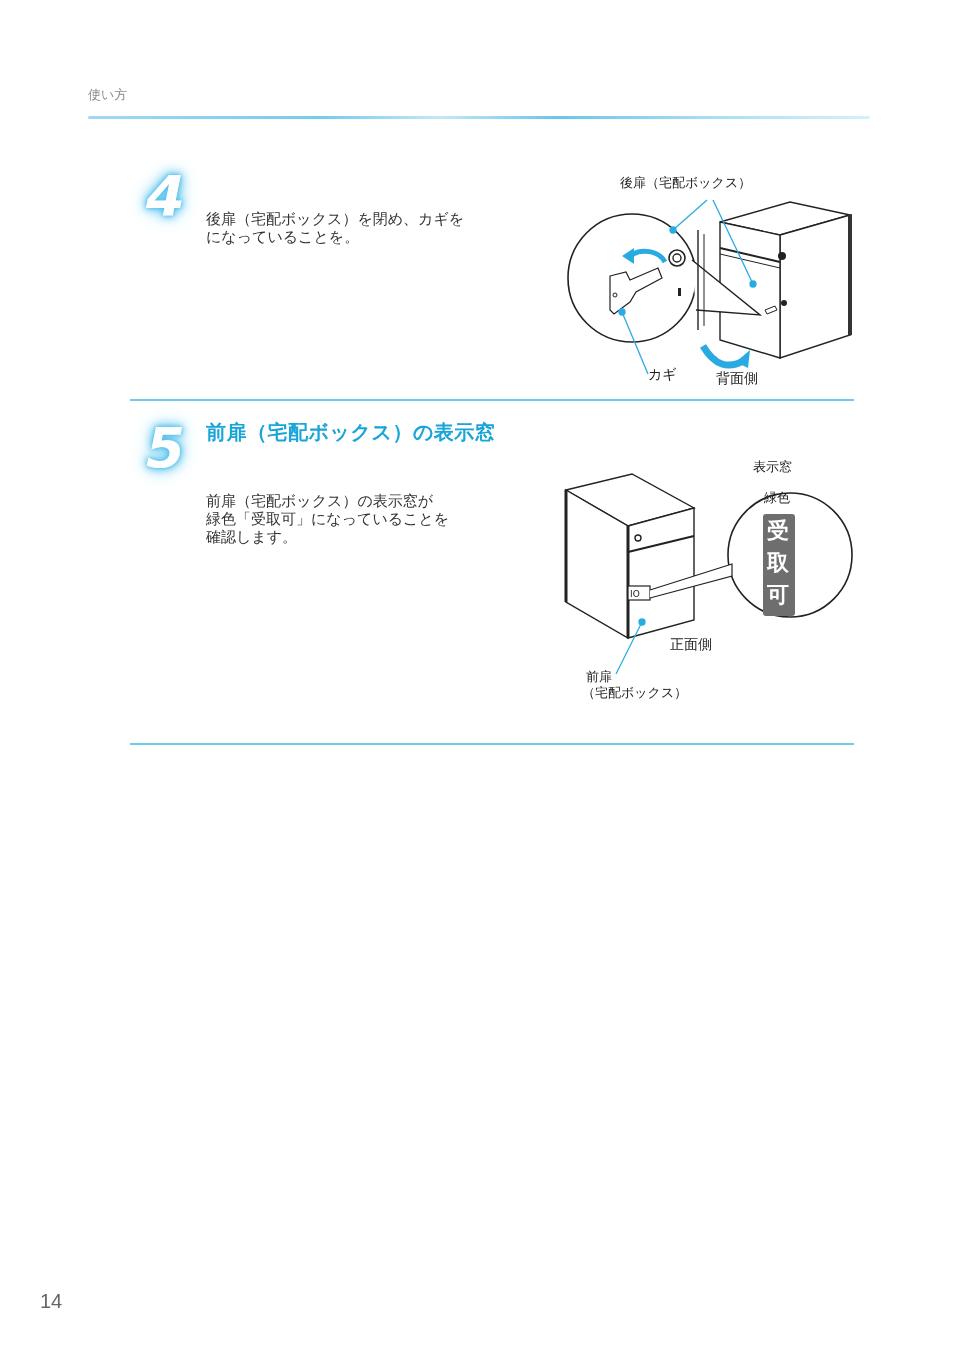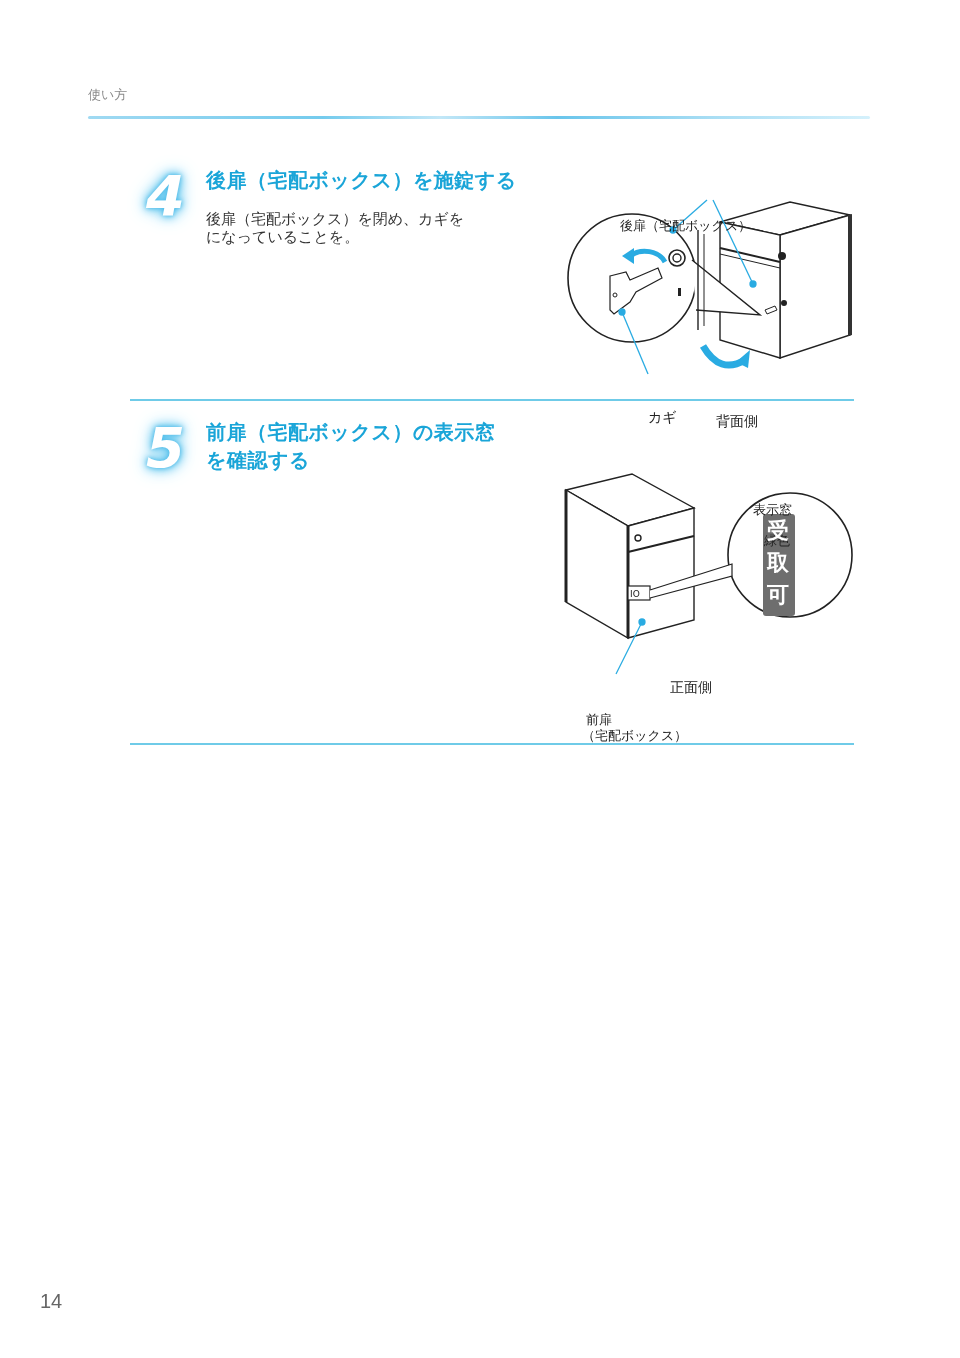--- a/index.html
+++ b/index.html
@@ -11,33 +11,32 @@
                  opacity:0.85; border-radius:2px; }
   .step { position:absolute; left:130px; width:724px; }
   .step-num { position:absolute; left:16px; font-size:56px; font-weight:bold; font-style:italic;
               color:#ffffff; line-height:1;
               text-shadow: 0 0 4px #4fbbe8, 0 0 8px #58c3ee, 0 0 14px #7fd2f3, 0 0 20px #a6e0f7; }
   .step-title { position:absolute; left:76px; font-size:20px; font-weight:bold; color:#1aa5d8;
                 line-height:28px; letter-spacing:0.5px; }
   .step-body { position:absolute; left:76px; font-size:15px; color:#333; line-height:18px; }
   .divider { position:absolute; left:130px; width:724px; height:2px; background:#6fcbe8; }
   .figure { position:absolute; }
-  .fig-label { position:absolute; font-size:13px; color:#222; white-space:nowrap;margin-top:43px; }
+  .fig-label { position:absolute; font-size:13px; color:#222; white-space:nowrap; }
   .page-num { position:absolute; left:40px; top:1290px; font-size:20px; color:#666; font-family:"Liberation Sans", sans-serif; }
   .win-text { position:absolute; font-size:22px; color:#fff; font-weight:bold; }
 </style>
 </head>
 <body>
 
 <div class="section-label">使い方</div>
 <div class="header-rule"></div>
 
 <div class="step" style="top:160px; height:230px;">
   <div class="step-num" style="top:8px;">4</div>
-  <div class="step-title" style="top:6px;">後扉（宅配ボックス）を施錠する</div>
   <div class="step-body" style="top:50px;">
     <div>後扉（宅配ボックス）を閉め、カギを</div>
     <div>になっていることを。</div>
   </div>
 </div>
 
 <div class="figure" style="left:560px; top:170px; width:300px; height:225px;">
   <svg width="300" height="225" viewBox="0 0 300 225" style="position:absolute;left:0;top:0;">
 
     <g fill="#fff" stroke="#222" stroke-width="1.4">
@@ -84,21 +83,25 @@
   <div class="fig-label" style="left:88px; top:196px; font-size:14px;">カギ</div>
   <div class="fig-label" style="left:156px; top:200px; font-size:14px;text-align:center;">背面側</div>
 </div>
 
 <div class="divider" style="top:399px;"></div>
 
 <div class="step" style="top:414px; height:310px;">
   <div class="step-num" style="top:6px;">5</div>
   <div class="step-title" style="top:4px;">
     <div>前扉（宅配ボックス）の表示窓</div>
-    <div>を確認する</div>
+  </div>
+  <div class="step-body" style="top:78px;">
+    <div>前扉（宅配ボックス）の表示窓が</div>
+    <div>緑色「受取可」になっていることを</div>
+    <div>確認します。</div>
   </div>
 </div>
 
 <div class="figure" style="left:560px; top:452px; width:300px; height:260px;">
   <svg width="300" height="260" viewBox="0 0 300 260" style="position:absolute;left:0;top:0;">
     <g fill="#fff" stroke="#222" stroke-width="1.4">
       <polygon points="6,38 72,22 134,56 68,74"></polygon>
       <polygon points="6,38 68,74 68,186 6,150"></polygon>
       <polygon points="68,74 134,56 134,168 68,186"></polygon>
     </g>

